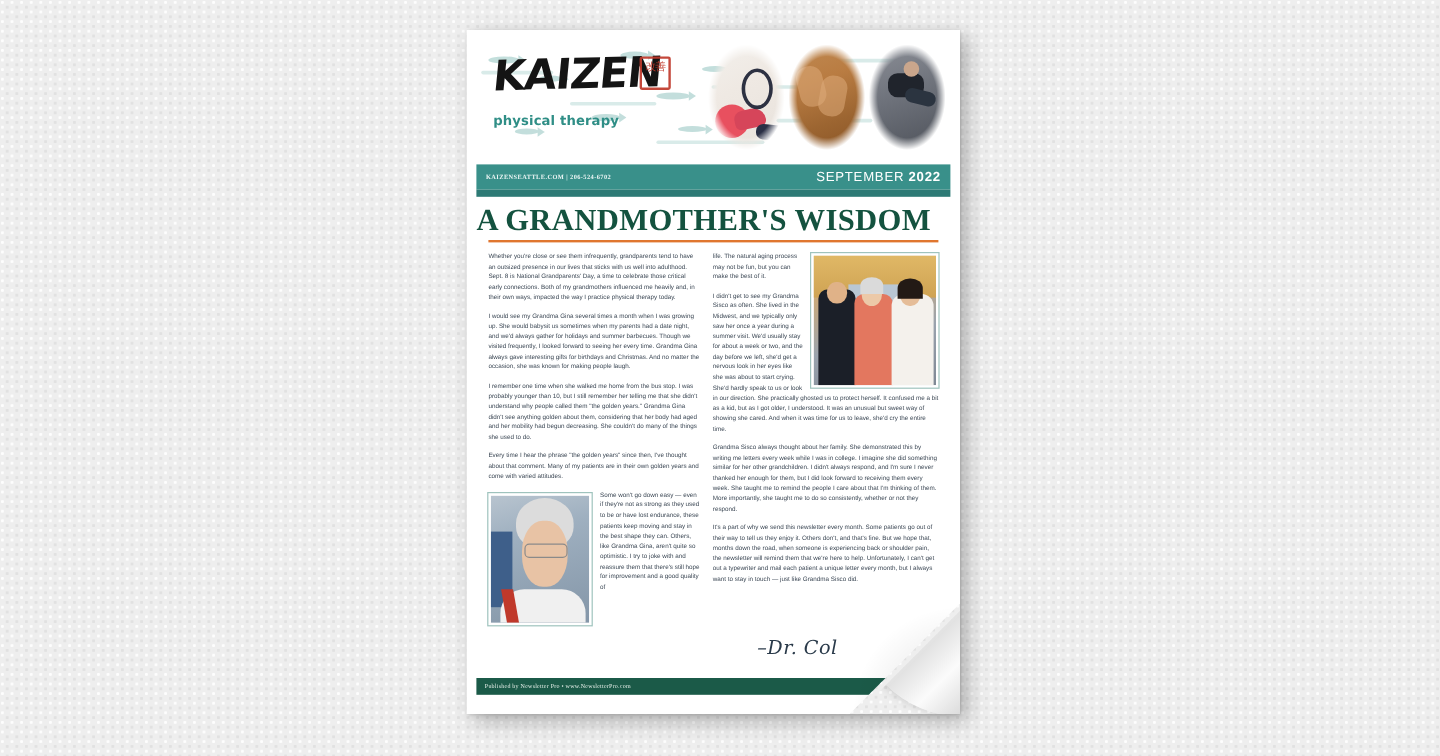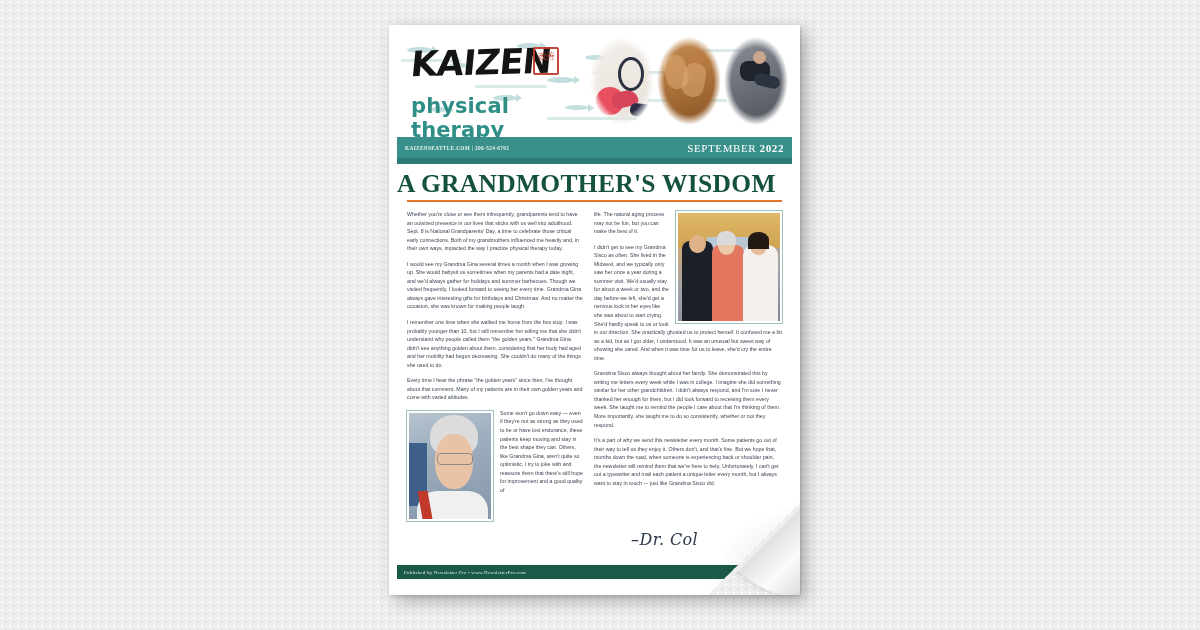--- a/index.html
+++ b/index.html
@@ -85,21 +85,21 @@
     font-size: 35px;
     letter-spacing: -1px;
     color: #141414;
     transform: skewX(-7deg) rotate(-1.5deg);
     line-height: 1;
     display: block;
   }
   .logo-sub {
     font-family: "DejaVu Sans", sans-serif;
     font-weight: 700;
-    font-size: 21px;
+    font-size: 11px;
     color: #2f8e86;
     letter-spacing: .1px;
     margin-top: 14px;
     display: block;
   }
   .seal {
     position: absolute;
     left: 122px; top: 2px;
     width: 26px; height: 28px;
     border: 2px solid #c0392b;
@@ -159,21 +159,21 @@
     letter-spacing: .35px;
     font-variant: small-caps;
     text-transform: uppercase;
     font-family: "Liberation Serif", serif;
     font-weight: 700;
   }
   .contact-right {
     color: #ffffff;
     font-size: 11px;
     letter-spacing: .6px;
-    font-family: Liberation Serif, serif;
+    font-family: Liberation Sans, sans-serif;
   }
   .contact-right .yr { font-weight: 700; }
   .contact-underline {
     position: absolute;
     left: 8px; top: 133px;
     width: 395px; height: 6px;
     background: #2d7a75;
   }
 
   

